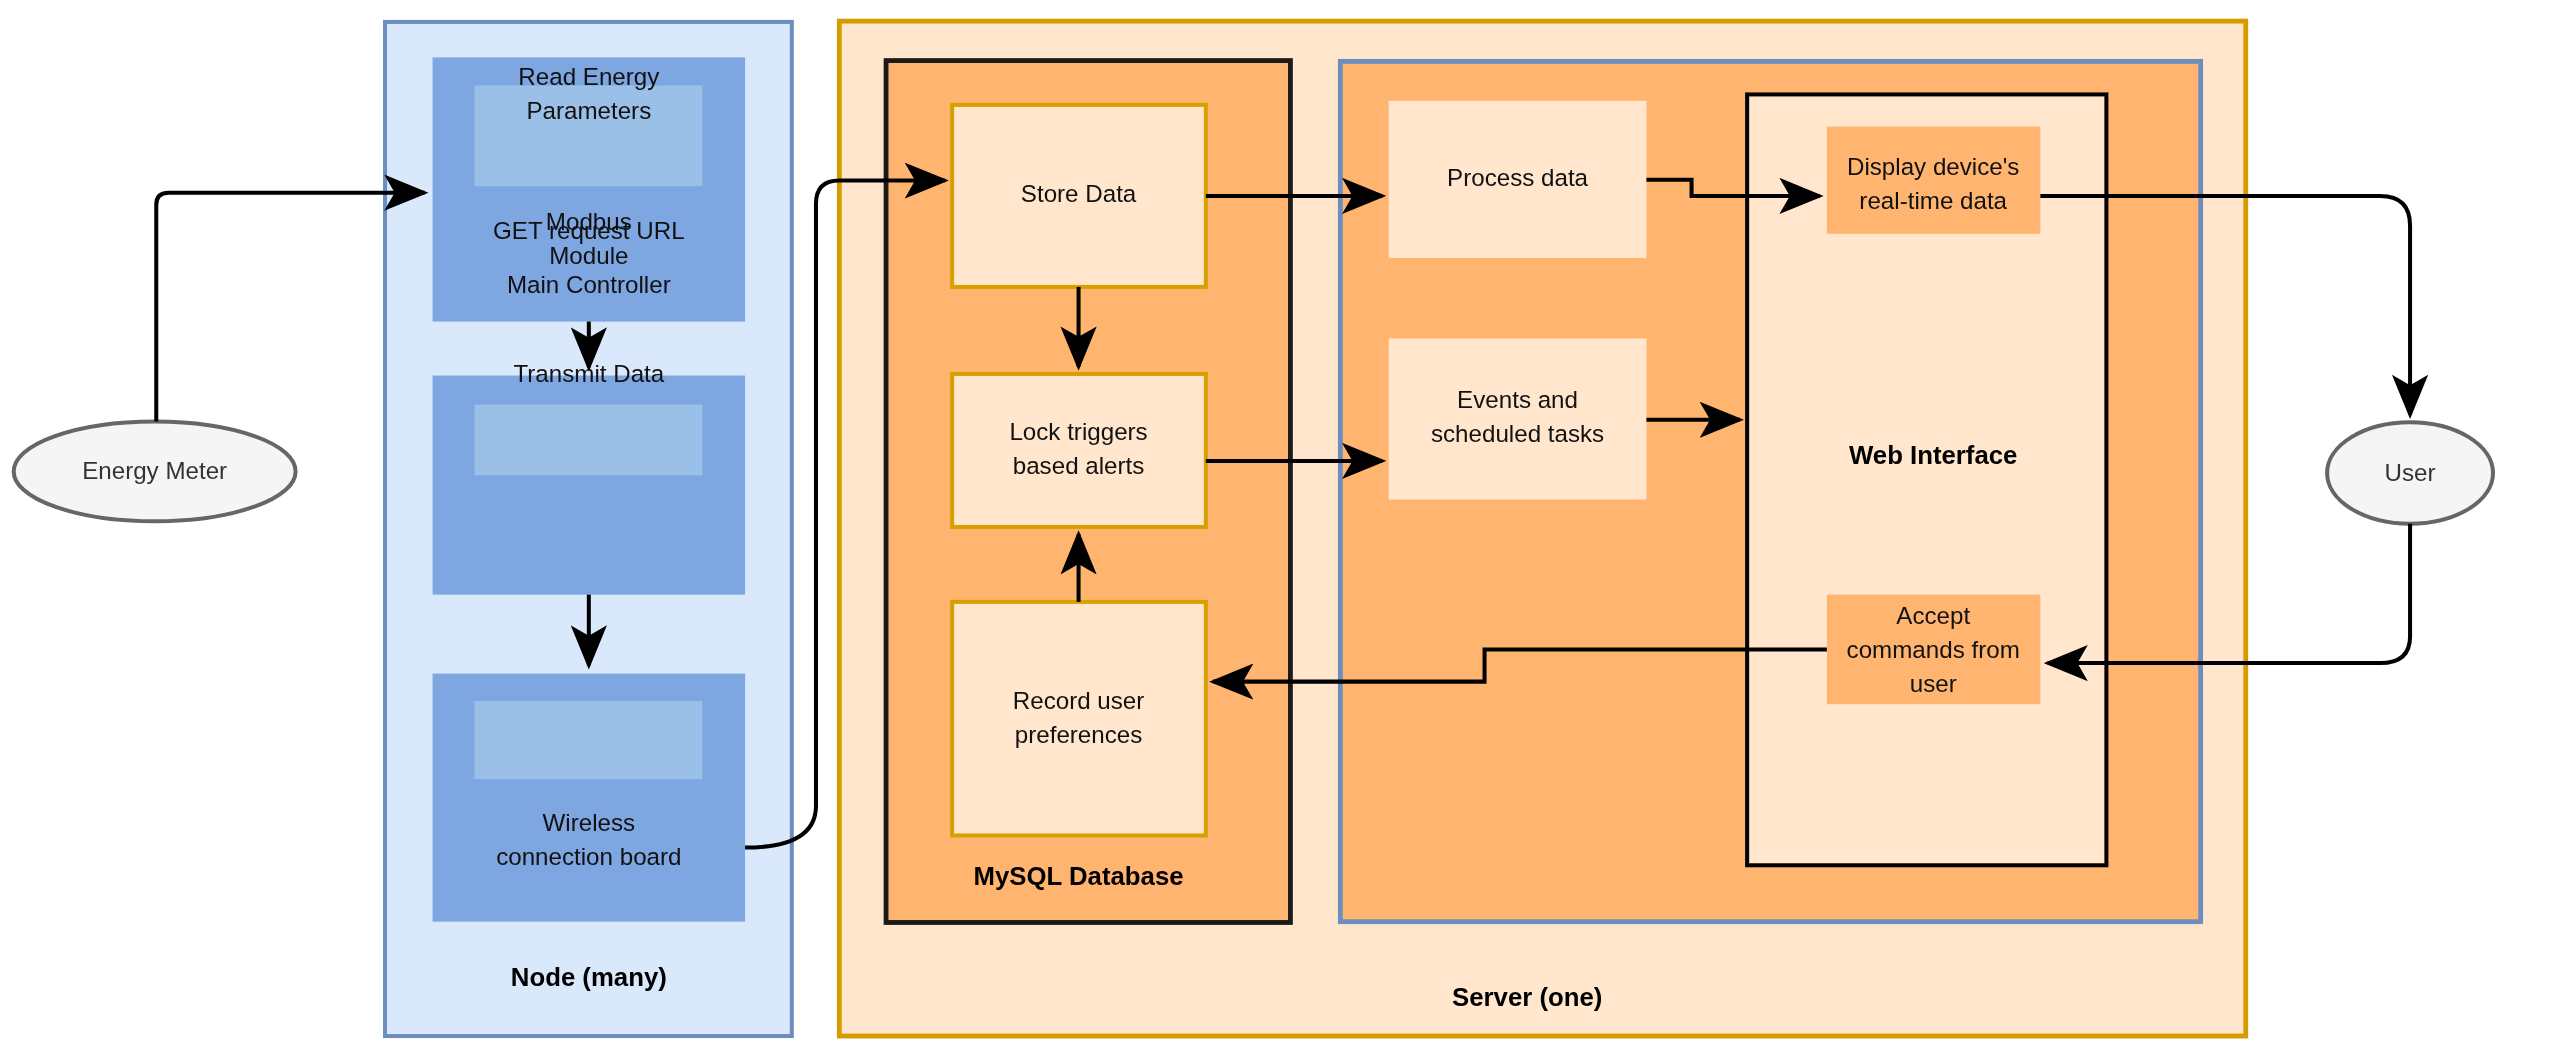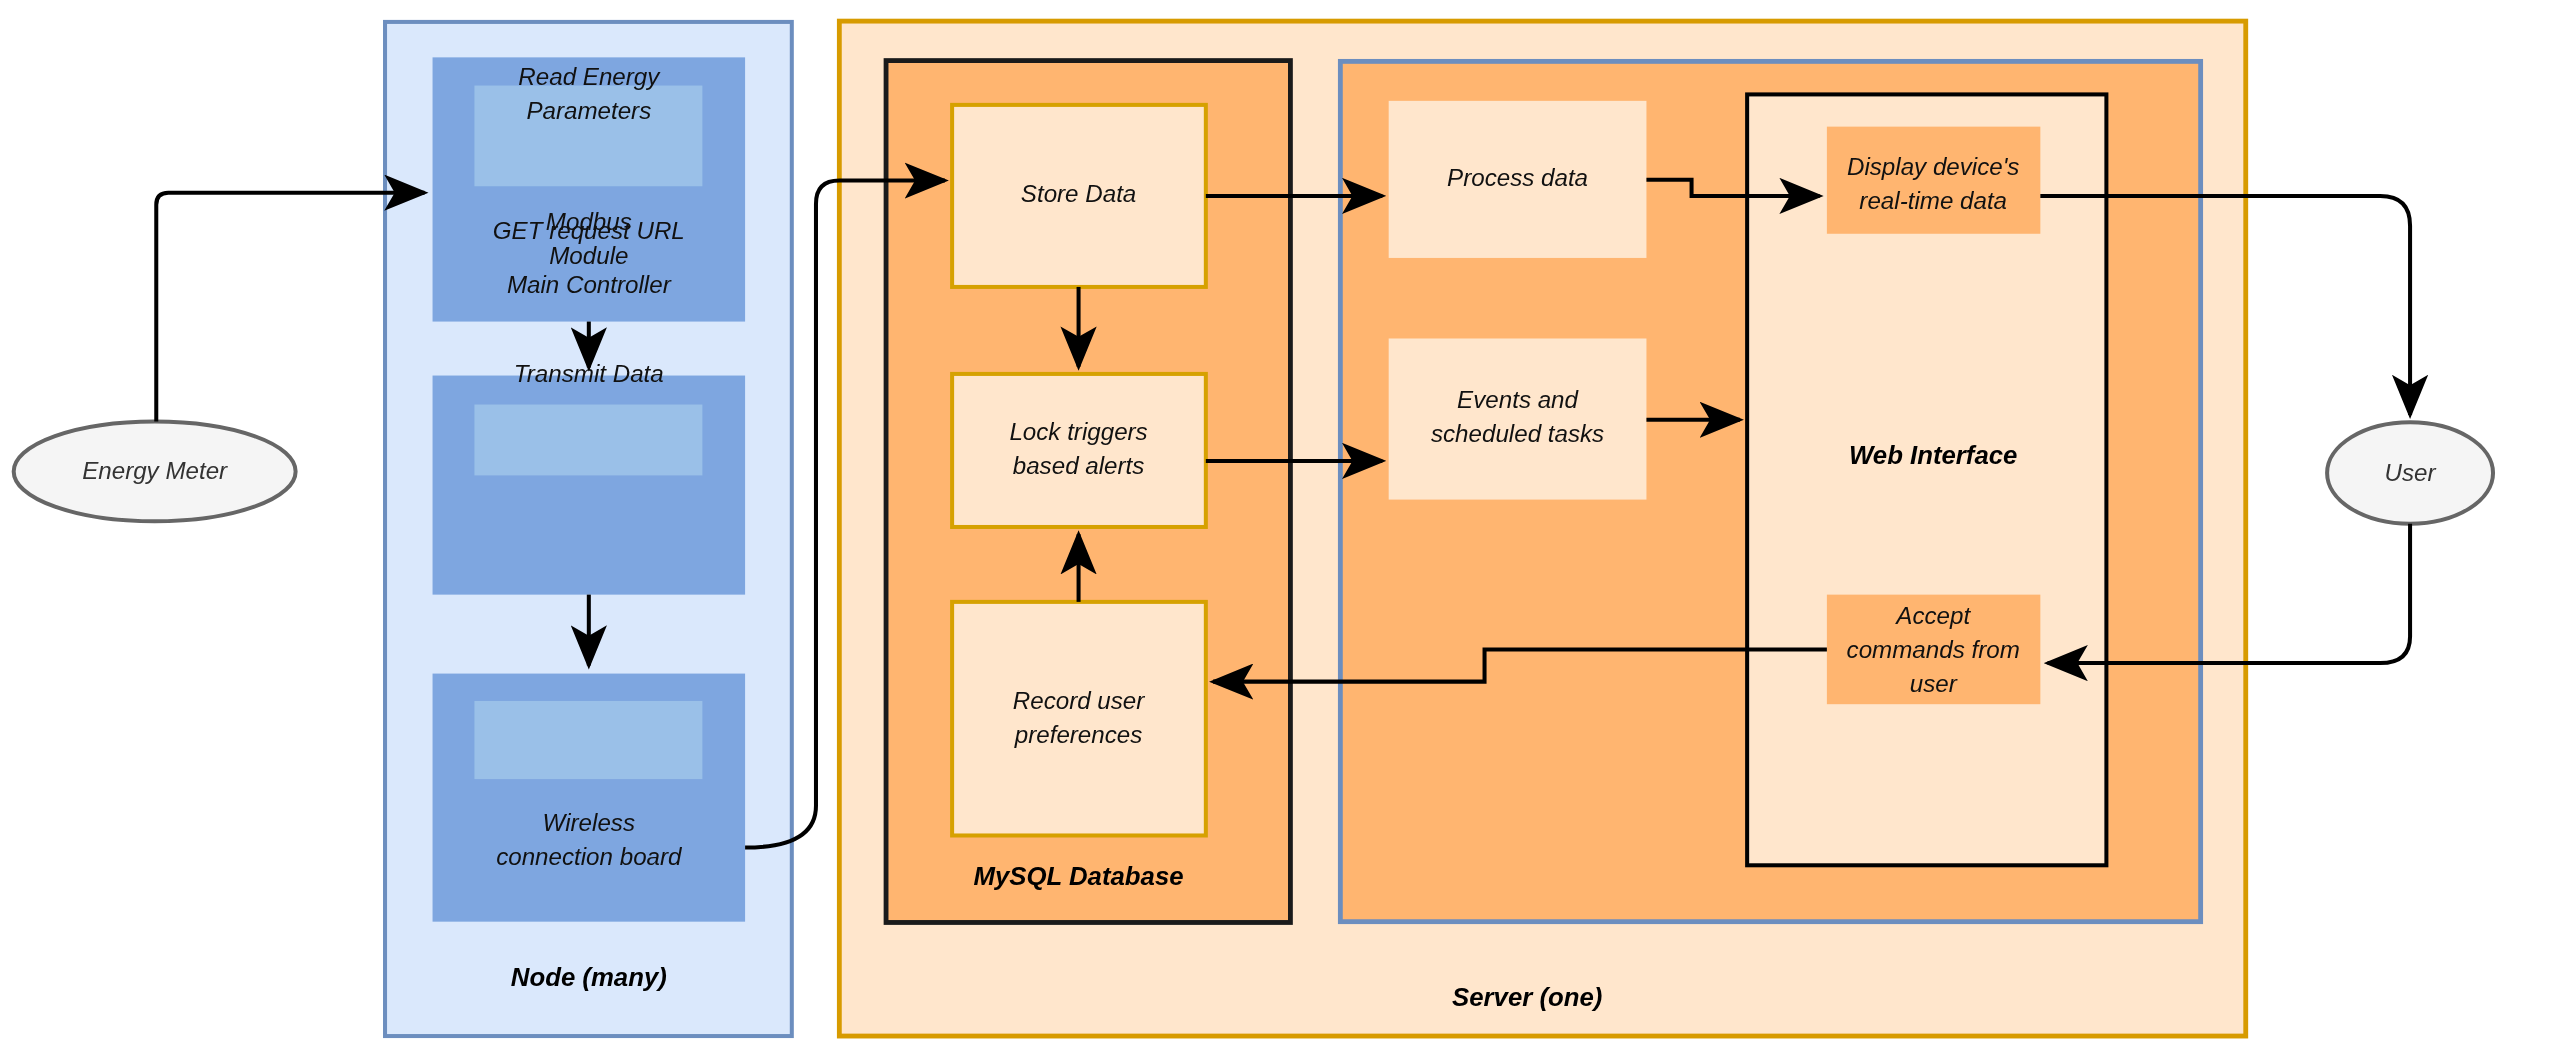--- a/index.html
+++ b/index.html
@@ -10,21 +10,20 @@
   body {
     width: 2576px;
     height: 1062px;
     overflow: hidden;
     font-family: "Liberation Sans", sans-serif;
   }
   #diagram-root {
     position: relative;
     width: 2576px;
     height: 994px;
-    font-style: italic;
   }
   svg#diagram-svg {
     display: block;
     width: 2576px;
     height: 1062px;
   }
   .node-label {
     font-family: "Liberation Sans", sans-serif;
     font-size: 30px;
     fill: #111111;

